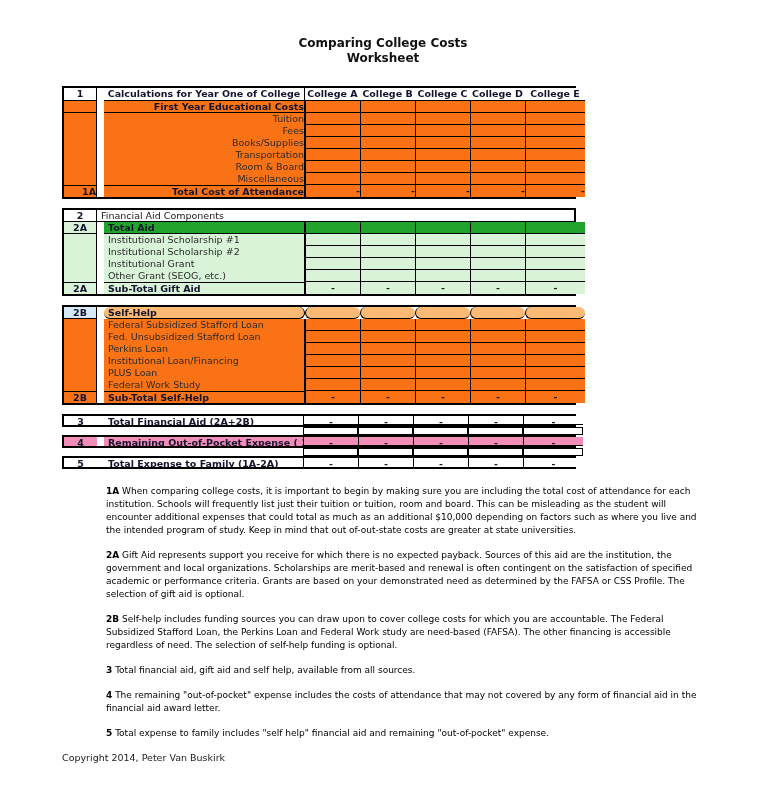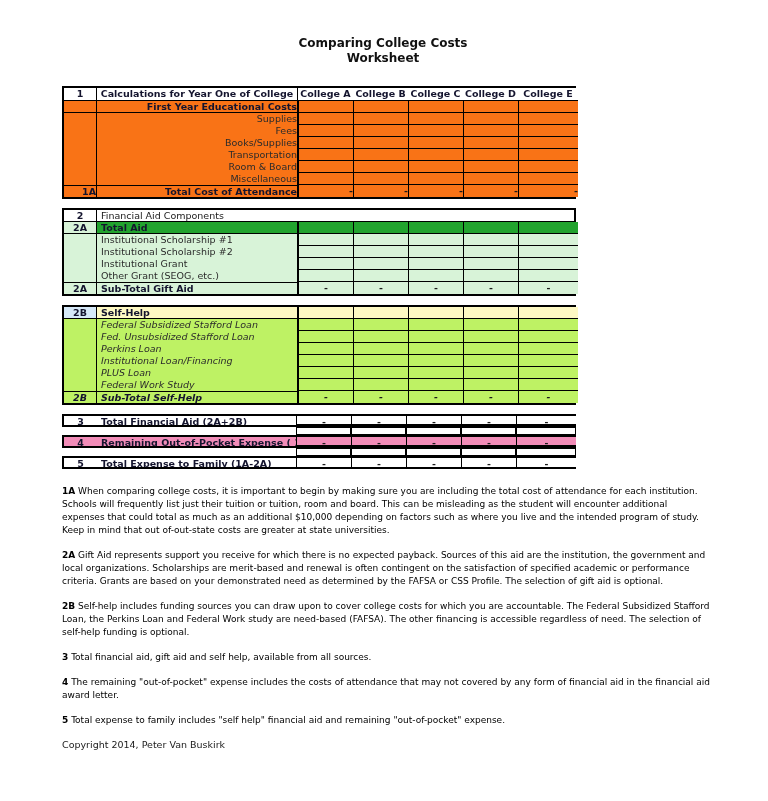--- a/index.html
+++ b/index.html
@@ -34,43 +34,43 @@
   
   .row.hdr .num, .row.hdr .lbl { border-bottom:1px solid #000; }
   .row.hdr .lbl { text-align:center; font-weight:bold; padding-left:0; }
   .row.hdr .c { border-left:none; }
 
   
   .row.head .num, .row.head .lbl, .row.title .num, .row.title .lbl, .row.title .lblwide { border-bottom:1px solid #000; }
   .row.total .num, .row.total .lbl { border-top:1px solid #000; }
 
   .row .lbl.b, .row .num, .row.hdr .c { font-weight:bold; color:#14142e; }
-  .lbl { color:#2b2b2b; }
+  .lbl { color:#2b2b2b;margin-left:7px; }
   .lbl.b { color:#14142e; }
 
   
   .row.solo .num { border-right:none; }
   .row.solo .lbl { border-right:none; width:199px; }
   .row.spacer .num, .row.spacer .lbl { border:none; }
   .row.spacer .c { border:1px solid #000; border-left:none; background:#fff; }
   .row.spacer .c.first { border-left:1px solid #000; }
   .row.spacer .c + .c { border-left:1px solid #000; }
 
   
   .bg-yellow    { background:#f97316;text-align:right; }
   .bg-green     { background:#22A32E; }
   .bg-greenlight{ background:#D8F3D8; }
-  .bg-blue      { background:#fef9c3; }
+  .bg-blue      { background:#fdba74;border-radius:6px; }
   .bg-bluelight { background:#D6E9F8; }
-  .bg-cyan      { background:#bef264;font-style:italic; }
+  .bg-cyan      { background:#f97316; }
   .bg-pink      { background:#F28CB8; }
   .bg-white     { background:#ffffff; }
 
   .footnotes { margin:16px 0 0 62px; width:650px; font-size:9px; line-height:13px; color:#000; }
-  .footnotes p { margin-bottom:12px; }
+  .footnotes p { margin-bottom:12px;margin-left:44px; }
   .footnotes b { font-weight:bold; }
 
   .copyright { width:650px; margin-left:62px; margin-top:6px; font-size:9.5px; color:#1a1a1a; }
 </style>
 </head>
 <body>
 
 <div class="page">
   <div class="doc-title">
     <div>Comparing College Costs</div>
@@ -92,21 +92,21 @@
           <div class="cell num bg-yellow"></div>
           <div class="cell lbl b bg-yellow">First Year Educational Costs</div>
           <div class="cell c bg-yellow"></div>
           <div class="cell c bg-yellow"></div>
           <div class="cell c bg-yellow"></div>
           <div class="cell c bg-yellow"></div>
           <div class="cell c bg-yellow last"></div>
         </div>
         <div class="row item">
           <div class="cell num bg-yellow"></div>
-          <div class="cell lbl bg-yellow">Supplies</div>
+          <div class="cell lbl bg-yellow">Tuition</div>
           <div class="cell c bg-yellow"></div>
           <div class="cell c bg-yellow"></div>
           <div class="cell c bg-yellow"></div>
           <div class="cell c bg-yellow"></div>
           <div class="cell c bg-yellow last"></div>
         </div>
         <div class="row item">
           <div class="cell num bg-yellow"></div>
           <div class="cell lbl bg-yellow">Fees</div>
           <div class="cell c bg-yellow"></div>

